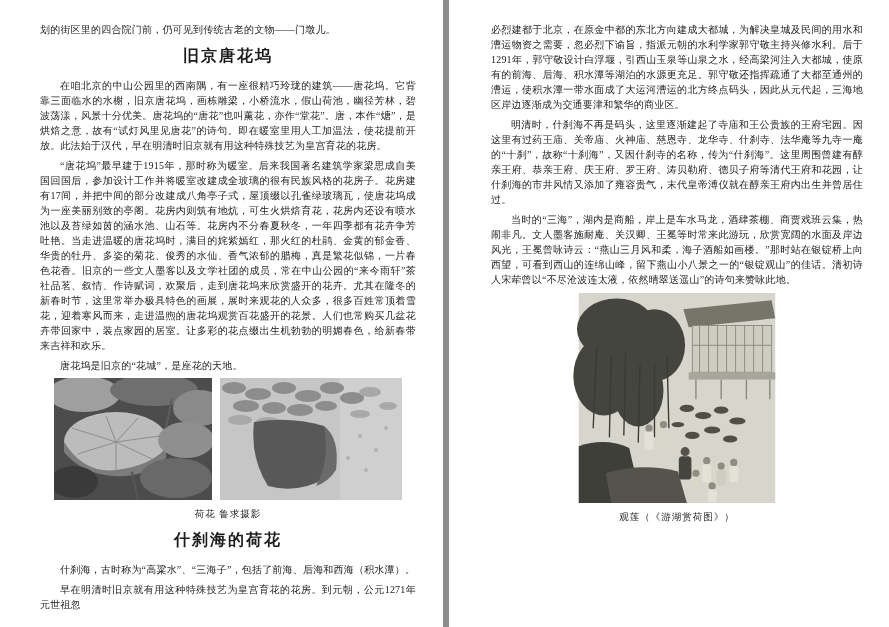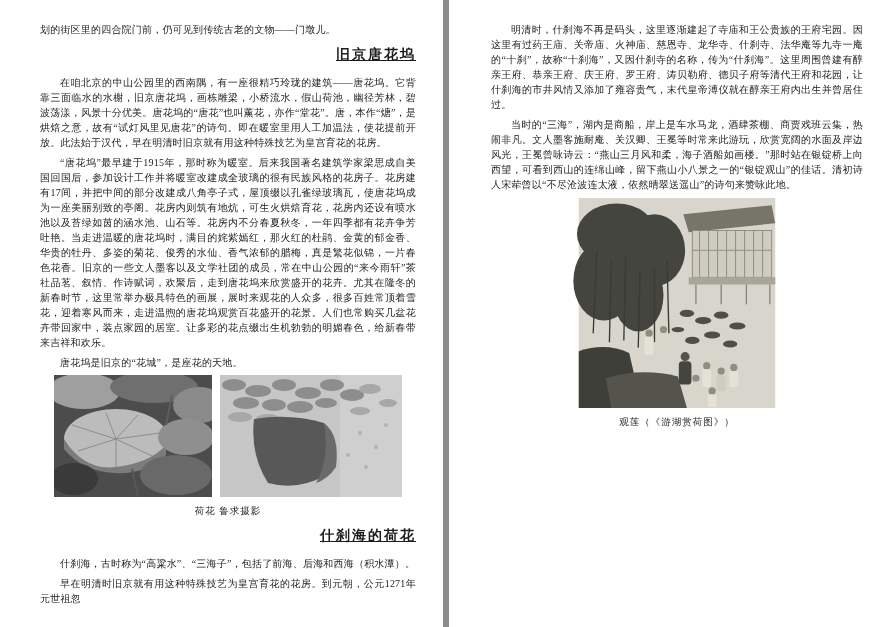--- a/index.html
+++ b/index.html
@@ -11,22 +11,22 @@
   .gutter{position:absolute;left:443px;top:0;width:6px;height:627px;background:#8d8d8d;}
   .page{position:absolute;top:0;box-sizing:border-box;padding-top:22px;height:627px;overflow:hidden;}
   .page.left{left:40px;width:376px;}
   .page.right{left:491px;width:372px;}
   p.body{
     font-size:10px;line-height:15px;text-align:justify;
     margin:0 0 5px 0;text-indent:2em;letter-spacing:0.2px;
   }
   p.body.cont{text-indent:0;}
   h2.title{
-    font-size:14px;font-weight:bold;text-align:right;
-    margin:9px 0 11px 0;letter-spacing:2px;text-decoration:underline;
+    font-size:16px;font-weight:bold;text-align:center;
+    margin:9px 0 11px 0;letter-spacing:2px;
   }
   figure{margin:4px 0 0 0;padding:0;}
   .photo-row{display:flex;gap:8px;justify-content:center;align-items:flex-start;}
   figcaption{
     text-align:center;font-size:9.5px;letter-spacing:1px;
     margin:8px 0 2px 0;color:#222;
   }
   svg{display:block;}
   .painting-wrap{display:flex;justify-content:center;margin-top:6px;}
 </style>
@@ -110,20 +110,21 @@
     <h2 class="title">什刹海的荷花</h2>
 
     <p class="body">什刹海，古时称为“高粱水”、“三海子”，包括了前海、后海和西海（积水潭）。</p>
     <p class="body">早在明清时旧京就有用这种特殊技艺为皇宫育花的花房。到元朝，公元1271年元世祖忽</p>
   </div>
 
   <div class="gutter"></div>
 
   <div class="page right">
 
+    <p class="body cont">必烈建都于北京，在原金中都的东北方向建成大都城，为解决皇城及民间的用水和漕运物资之需要，忽必烈下谕旨，指派元朝的水利学家郭守敬主持兴修水利。后于1291年，郭守敬设计白浮堰，引西山玉泉等山泉之水，经高梁河注入大都城，使原有的前海、后海、积水潭等湖泊的水源更充足。郭守敬还指挥疏通了大都至通州的漕运，使积水潭一带水面成了大运河漕运的北方终点码头，因此从元代起，三海地区岸边逐渐成为交通要津和繁华的商业区。</p>
     <p class="body">明清时，什刹海不再是码头，这里逐渐建起了寺庙和王公贵族的王府宅园。因这里有过药王庙、关帝庙、火神庙、慈恩寺、龙华寺、什刹寺、法华庵等九寺一庵的“十刹”，故称“十刹海”，又因什刹寺的名称，传为“什刹海”。这里周围曾建有醇亲王府、恭亲王府、庆王府、罗王府、涛贝勒府、德贝子府等清代王府和花园，让什刹海的市井风情又添加了雍容贵气，末代皇帝溥仪就在醇亲王府内出生并曾居住过。</p>
     <p class="body">当时的“三海”，湖内是商船，岸上是车水马龙，酒肆茶棚、商贾戏班云集，热闹非凡。文人墨客施耐庵、关汉卿、王冕等时常来此游玩，欣赏宽阔的水面及岸边风光，王冕曾咏诗云：“燕山三月风和柔，海子酒船如画楼。”那时站在银锭桥上向西望，可看到西山的连绵山峰，留下燕山小八景之一的“银锭观山”的佳话。清初诗人宋荦曾以“不尽沧波连太液，依然晴翠送遥山”的诗句来赞咏此地。</p>
 
     <figure>
       <div class="painting-wrap">
 
         <svg width="218" height="210" viewBox="0 0 218 233">
           <rect width="218" height="233" fill="#d8d5cd"></rect>
 
           <path d="M116,18 L214,8 L218,28 L122,38 Z" fill="#77746a"></path>

